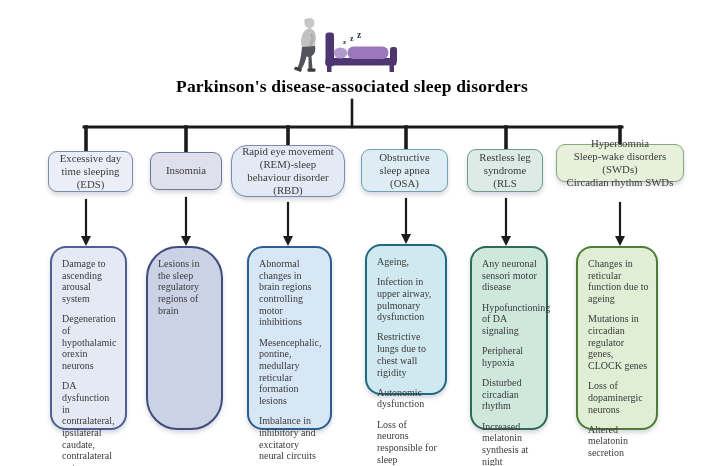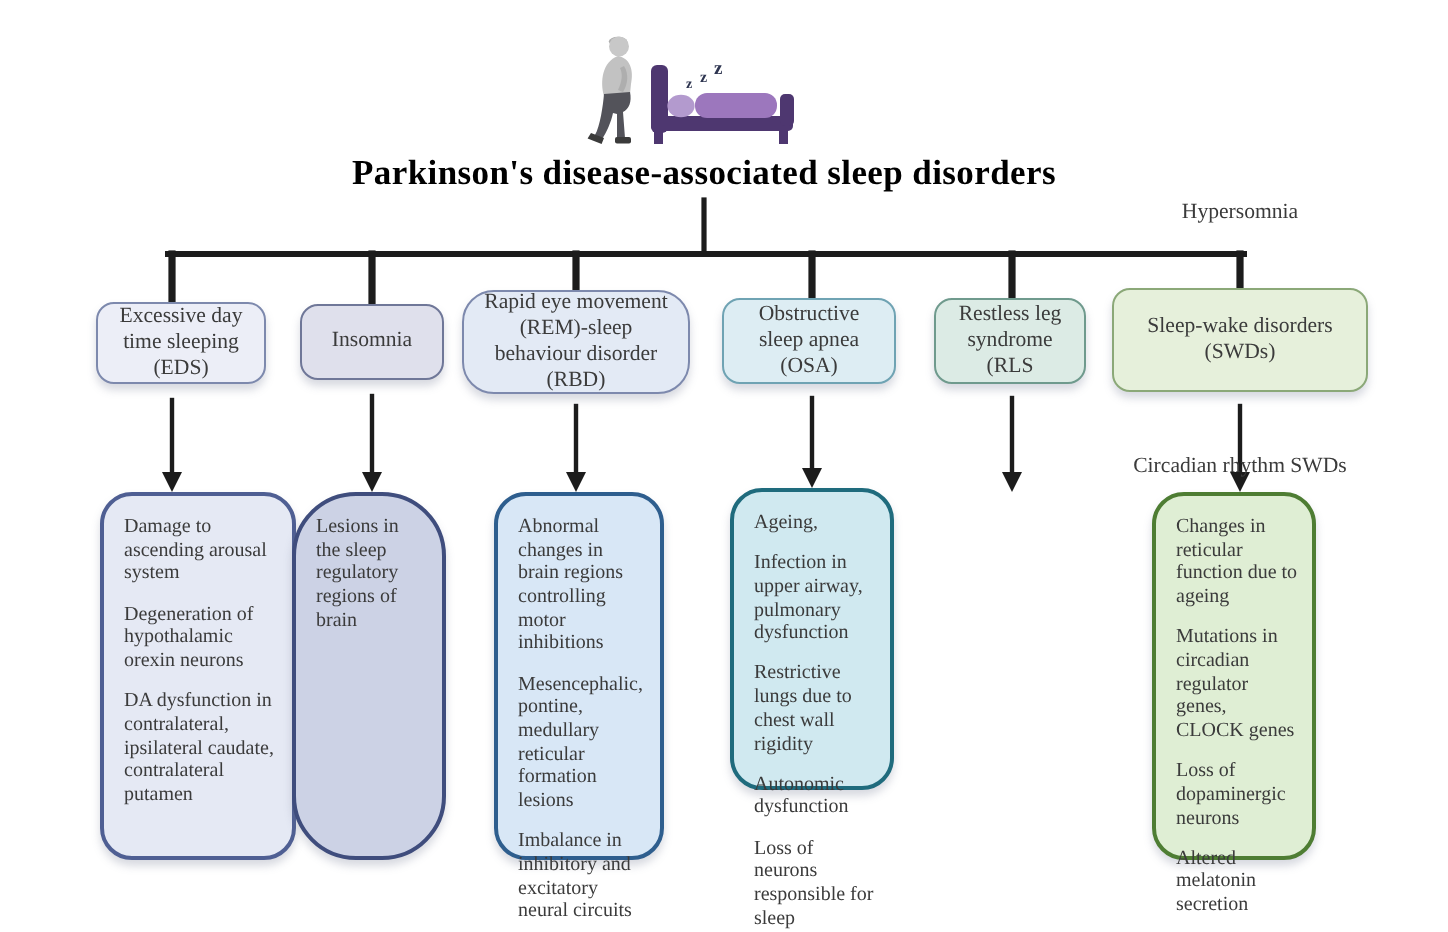--- a/index.html
+++ b/index.html
@@ -116,46 +116,53 @@
   </div>
   <div class="cat c3" style="left:231px;top:145px;width:114px;height:52px;">
     <span>Rapid eye movement (REM)-sleep behaviour disorder (RBD)</span>
   </div>
   <div class="cat c4" style="left:361px;top:149px;width:87px;height:43px;">
     <span>Obstructive sleep apnea (OSA)</span>
   </div>
   <div class="cat c5" style="left:467px;top:149px;width:76px;height:43px;font-family:Liberation Serif, serif;">
     <span>Restless leg syndrome (RLS</span>
   </div>
-  <div class="cat c6" style="left:556px;top:144px;width:128px;height:52px;flex-direction:column;gap:44px;">
+  <div class="cat c6" style="left:556px;top:144px;width:128px;height:38px;flex-direction:column;">
     <span>Hypersomnia</span>
     <span>Sleep-wake disorders (SWDs)</span>
     <span>Circadian rhythm SWDs</span>
   </div>
 
-  <div class="det c1" style="left:50px;top:246px;width:98px;height:184px;">
+  <div class="det c1" style="left:50px;top:246px;width:77px;height:184px;">
     <p>Damage to ascending arousal system</p>
     <p>Degeneration of hypothalamic orexin neurons</p>
     <p>DA dysfunction in contralateral, ipsilateral caudate, contralateral putamen</p>
   </div>
   <div class="det c2" style="left:146px;top:246px;width:77px;height:184px;">
     <p>Lesions in the sleep regulatory regions of brain</p>
   </div>
   <div class="det c3" style="left:247px;top:246px;width:85px;height:184px;">
     <p>Abnormal changes in brain regions controlling motor inhibitions</p>
     <p>Mesencephalic, pontine, medullary reticular formation lesions</p>
     <p>Imbalance in inhibitory and excitatory neural circuits</p>
   </div>
   <div class="det c4" style="left:365px;top:244px;width:82px;height:151px;font-family:Liberation Serif, serif;">
     <p>Ageing,</p>
     <p>Infection in upper airway, pulmonary dysfunction</p>
     <p>Restrictive lungs due to chest wall rigidity</p>
     <p>Autonomic dysfunction</p>
     <p>Loss of neurons responsible for sleep physiology</p>
   </div>
+  <div class="det c5" style="left:470px;top:246px;width:78px;height:184px;">
+    <p>Any neuronal sensori motor disease</p>
+    <p>Hypofunctioning of DA signaling</p>
+    <p>Peripheral hypoxia</p>
+    <p>Disturbed circadian rhythm</p>
+    <p>Increased melatonin synthesis at night</p>
+  </div>
   <div class="det c6" style="left:576px;top:246px;width:82px;height:184px;">
     <p>Changes in reticular function due to ageing</p>
     <p>Mutations in circadian regulator genes, CLOCK genes</p>
     <p>Loss of dopaminergic neurons</p>
     <p>Altered melatonin secretion</p>
   </div>
 
 </div>
 
 </body></html>

